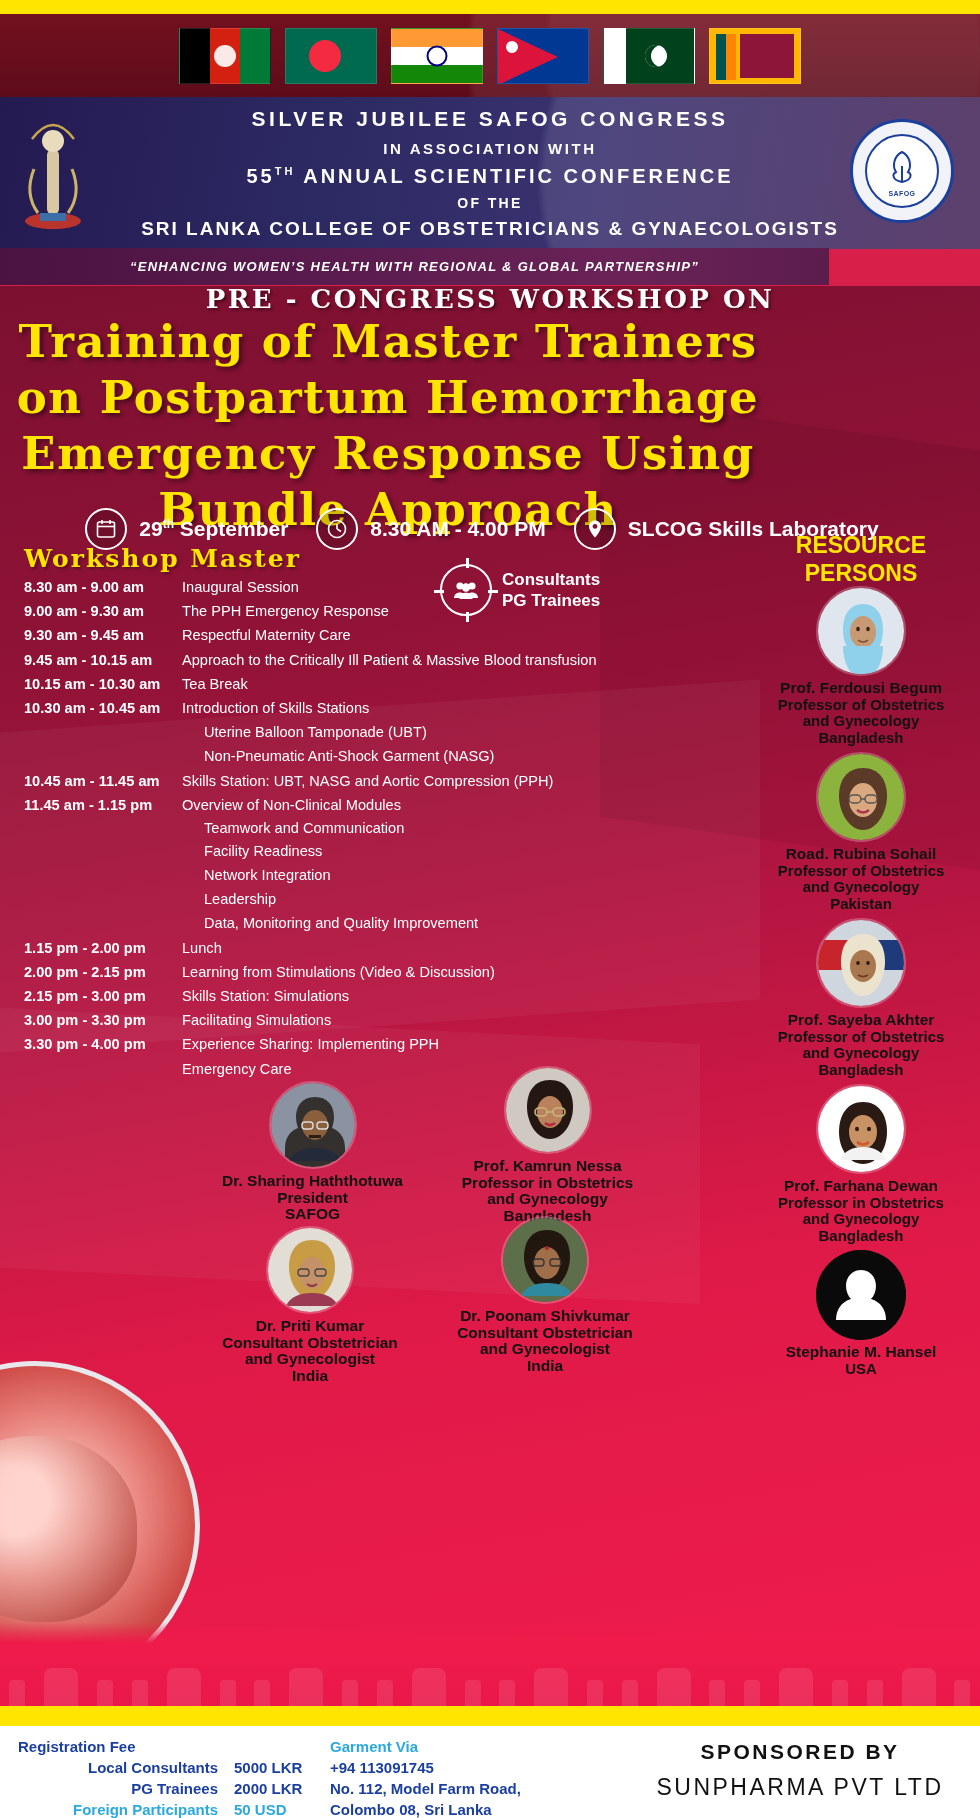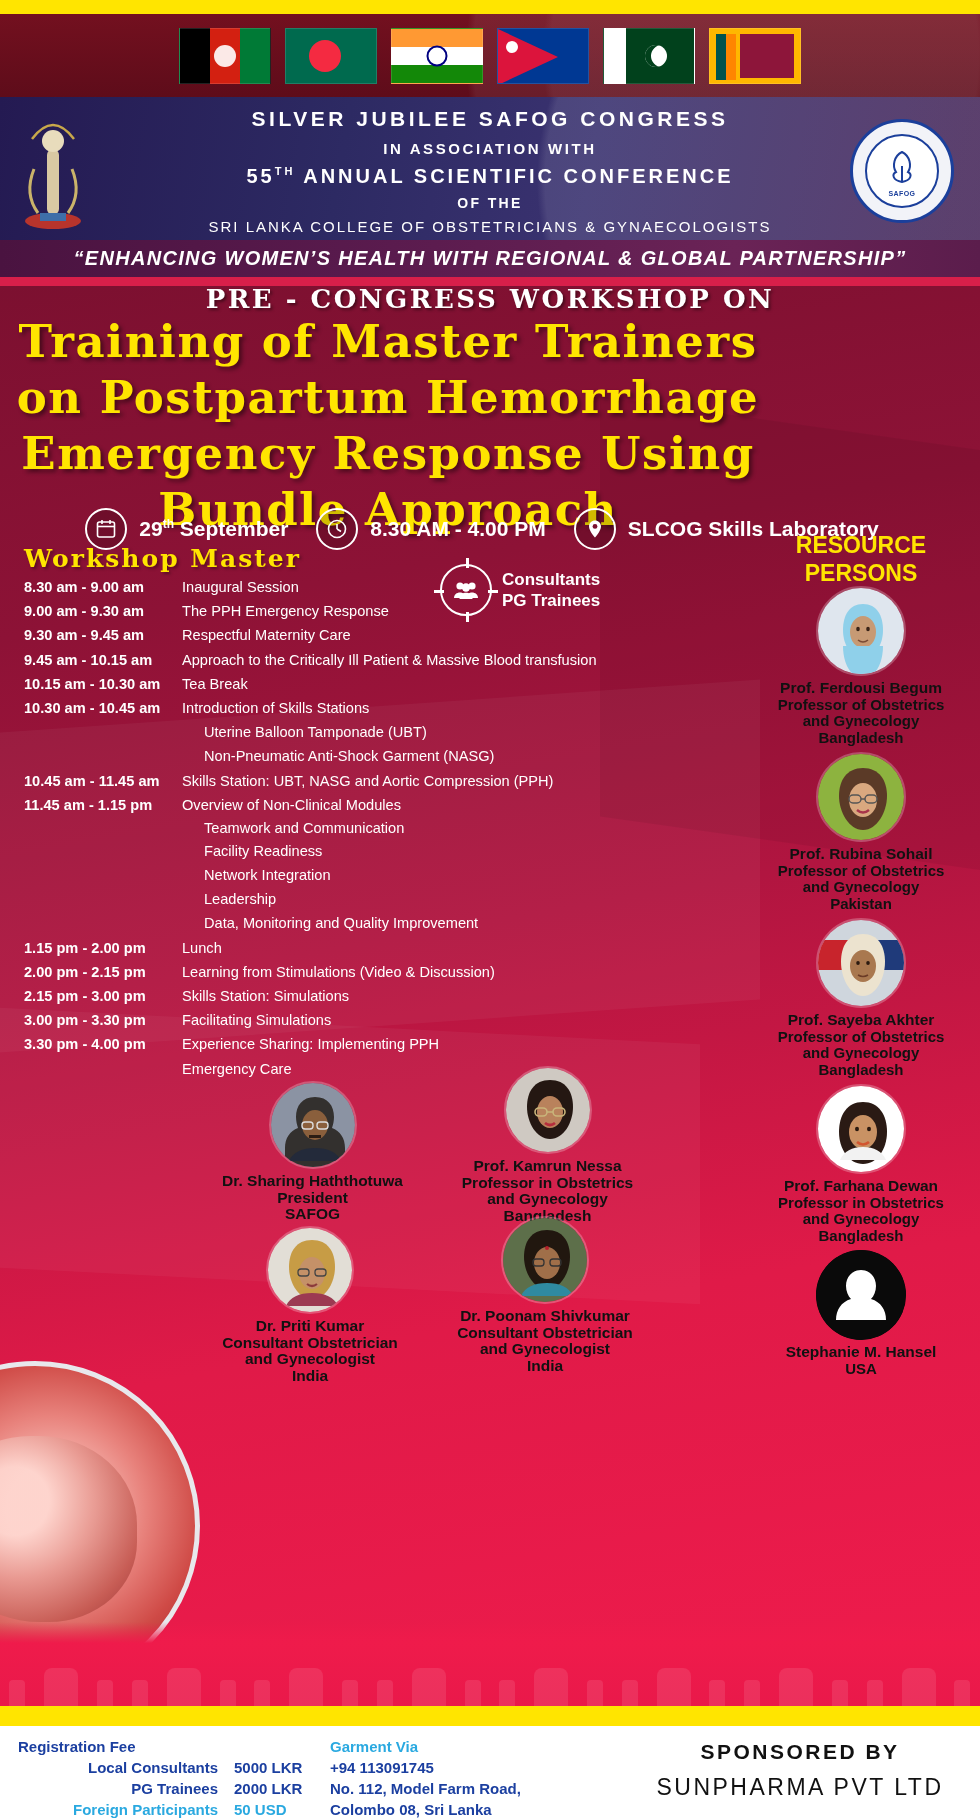--- a/index.html
+++ b/index.html
@@ -48,36 +48,36 @@
       radial-gradient(circle at 82% 55%, rgba(255,255,255,.10) 0 32%, transparent 33%),
       linear-gradient(100deg,#241a52 0%,#2d2a63 35%,#3a3270 60%,#4a2a5c 100%);
     overflow:hidden;
   }
   .tb-texts { position:absolute; left:0; right:0; top:10px; text-align:center; color:#fff; }
   .tb-l1 { font-size:21px; font-weight:bold; letter-spacing:3.5px; }
   .tb-l2 { font-size:15px; font-weight:bold; letter-spacing:2.6px; margin-top:9px; }
   .tb-l3 { font-size:20px; font-weight:bold; letter-spacing:3px; margin-top:8px; }
   .tb-l3 sup { font-size:11px; }
   .tb-l4 { font-size:14px; font-weight:bold; letter-spacing:2.4px; margin-top:7px; }
-  .tb-l5 { font-size:15px; font-weight:normal; letter-spacing:2px; margin-top:7px; }
+  .tb-l5 { font-size:19px; font-weight:bold; letter-spacing:2px; margin-top:7px; }
 
   .statue { position:absolute; left:14px; top:12px; width:78px; height:128px; }
   .safog-logo {
     position:absolute; right:26px; top:22px; width:104px; height:104px; border-radius:50%;
     background:#f2f3f8; border:3px solid #1b3f9b;
     display:flex; align-items:center; justify-content:center;
   }
   .safog-inner { width:74px;height:74px;border-radius:50%;background:#fff;border:2px solid #1b3f9b;display:flex;align-items:center;justify-content:center;flex-direction:column;}
   .safog-txt { font-size:7px; font-weight:bold; color:#1b3f9b; letter-spacing:.4px;}
 
   
   .tagline {
-    position:absolute; top:240px; left:0; width:980px; height:37px;
+    position:absolute; top:248px; left:0; width:829px; height:37px;
     background:linear-gradient(90deg,#4a1340 0%,#5a1b4e 40%,#6a2356 75%,#5b1d4c 100%);
-    color:#fff; font-size:20px; font-style:italic; font-weight:bold; letter-spacing:1.3px;
+    color:#fff; font-size:13px; font-style:italic; font-weight:bold; letter-spacing:1.3px;
     display:flex; align-items:center; justify-content:center;
   }
 
   
   .body-wrap {
     position:absolute; top:286px; left:0; width:980px; height:1432px; overflow:hidden;
     background:
       linear-gradient(170deg,#7c1030 0%,#8d1236 22%,#b11540 45%,#e01a48 70%,#f01b4c 100%);
   }
   .facet { position:absolute; background:rgba(255,255,255,.045); }
@@ -384,21 +384,21 @@
               <rect width="90" height="90" fill="#8db33f"></rect>
               <path d="M45 14c-16 0-24 12-24 28s10 34 24 34 24-18 24-34-8-28-24-28z" fill="#5b3a27"></path>
               <ellipse cx="45" cy="46" rx="14" ry="17" fill="#d9a87f"></ellipse>
               <rect x="31" y="41" width="12" height="8" rx="4" fill="none" stroke="#555" stroke-width="1.5"></rect>
               <rect x="47" y="41" width="12" height="8" rx="4" fill="none" stroke="#555" stroke-width="1.5"></rect>
               <line x1="43" y1="45" x2="47" y2="45" stroke="#555" stroke-width="1.5"></line>
               <path d="M39 56q6 5 12 0" stroke="#a8344a" stroke-width="2.4" fill="none"></path>
             </svg>
         </div>
         <div class="rp-name">
-          <div>Prof. Rubina Sohail</div>
+          <div>Road. Rubina Sohail</div>
           <div class="sm">Professor of Obstetrics</div>
           <div class="sm">and Gynecology</div>
           <div class="sm">Pakistan</div>
         </div>
       </div>
 
       <div class="rp-item">
         <div class="avatar">
           <svg viewBox="0 0 90 90" width="90" height="90">
               <rect width="90" height="90" fill="#cfd6dd"></rect>

